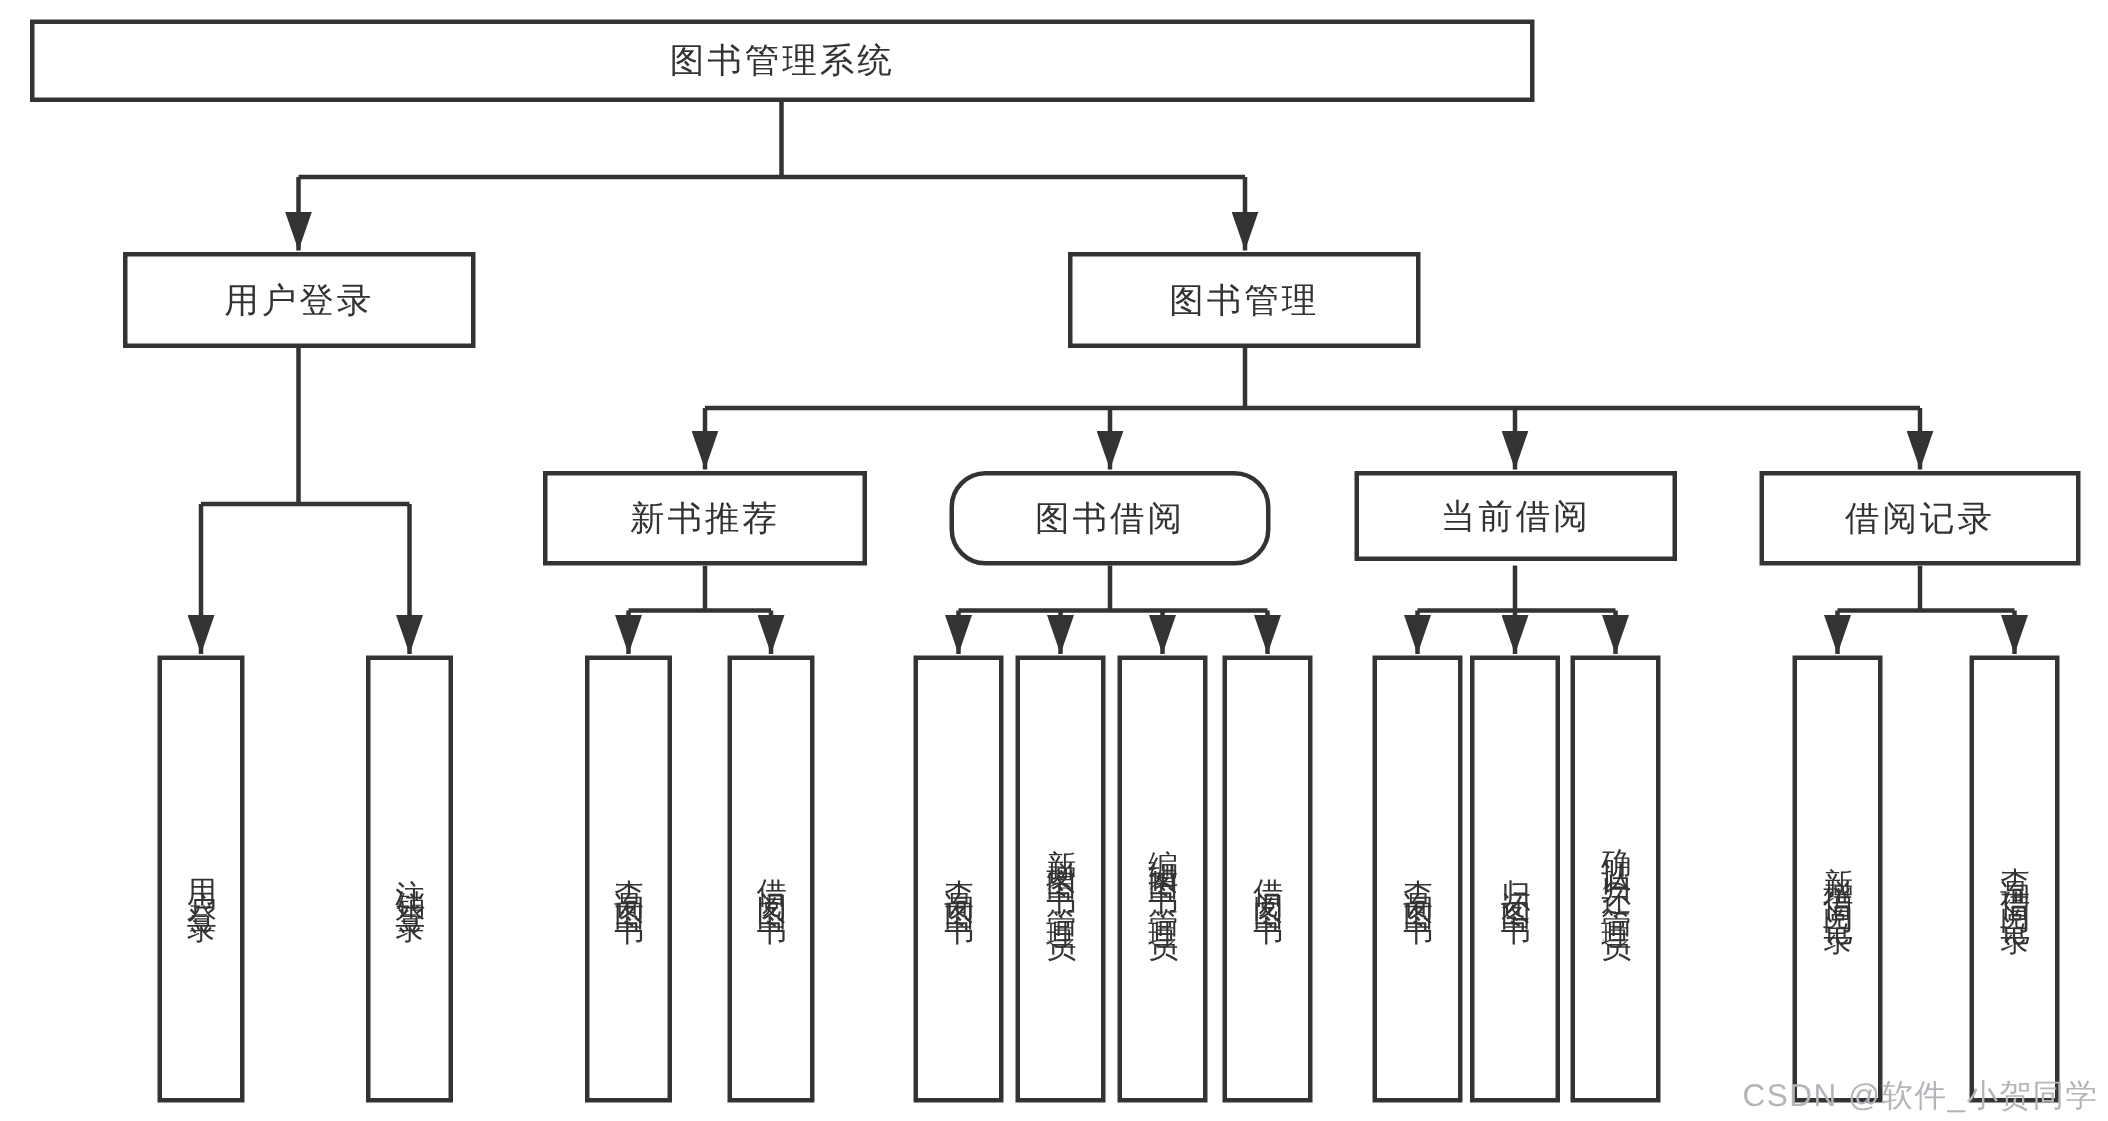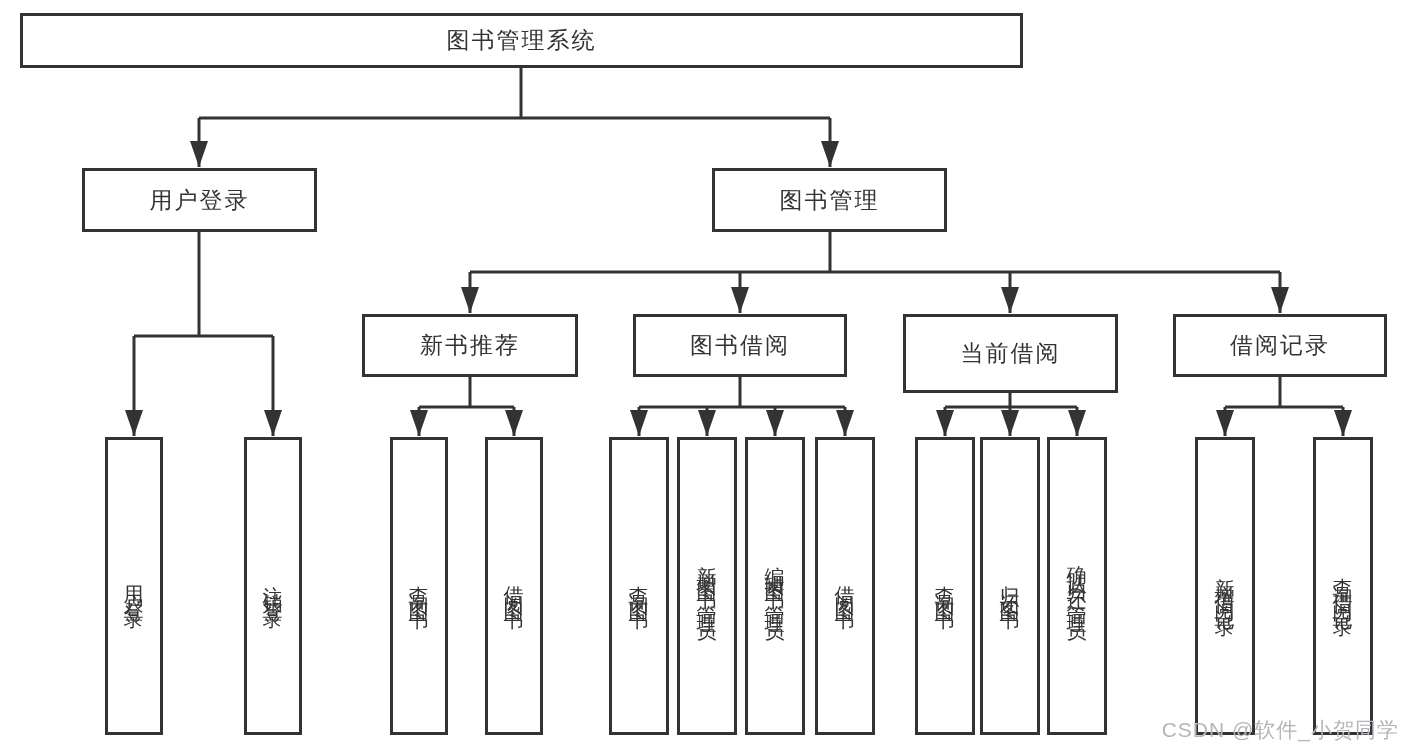--- a/index.html
+++ b/index.html
@@ -64,22 +64,22 @@
       <line x1="1343" y1="407" x2="1343" y2="436" marker-end="url(#arrow)"></line>
     </g>
   </svg>
 
   <div class="node h-node" style="left:20px; top:13px; width:1003px; height:55px;">图书管理系统</div>
 
   <div class="node h-node" style="left:82px; top:168px; width:235px; height:64px;">用户登录</div>
   <div class="node h-node" style="left:362px; top:314px; width:216px; height:63px;">新书推荐</div>
 
   <div class="node h-node" style="left:712px; top:168px; width:235px; height:64px;">图书管理</div>
-  <div class="node h-node" style="left:633px; top:314px; width:214px; height:63px;">图书借阅</div>
-  <div class="node h-node" style="left:903px; top:314px; width:215px; height:79px;">当前借阅</div>
+  <div class="node h-node" style="left:633px; top:314px; width:214px; height:63px;border-radius:24px;">图书借阅</div>
+  <div class="node h-node" style="left:903px; top:314px; width:215px; height:60px;">当前借阅</div>
   <div class="node h-node" style="left:1173px; top:314px; width:214px; height:63px;">借阅记录</div>
 
   <div class="node v-node" style="left:105px; top:437px; width:58px; height:298px;">用户登录</div>
   <div class="node v-node" style="left:244px; top:437px; width:58px; height:298px;">注销登录</div>
 
   <div class="node v-node" style="left:390px; top:437px; width:58px; height:298px;">查询图书</div>
   <div class="node v-node" style="left:485px; top:437px; width:58px; height:298px;">借阅图书</div>
 
   <div class="node v-node" style="left:609px; top:437px; width:60px; height:298px;">查询图书</div>
   <div class="node v-node" style="left:677px; top:437px; width:60px; height:298px;">新增图书（管理员）</div>

